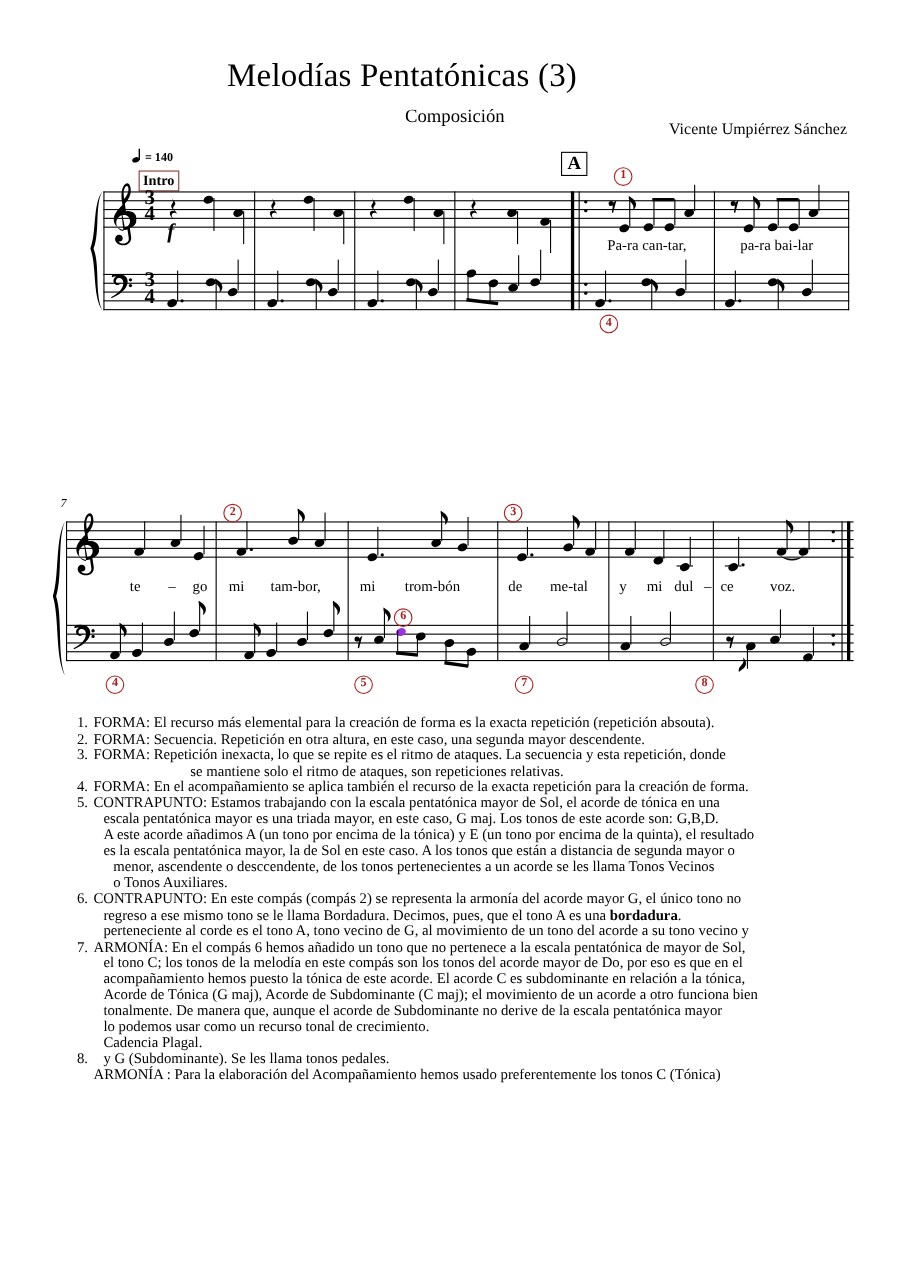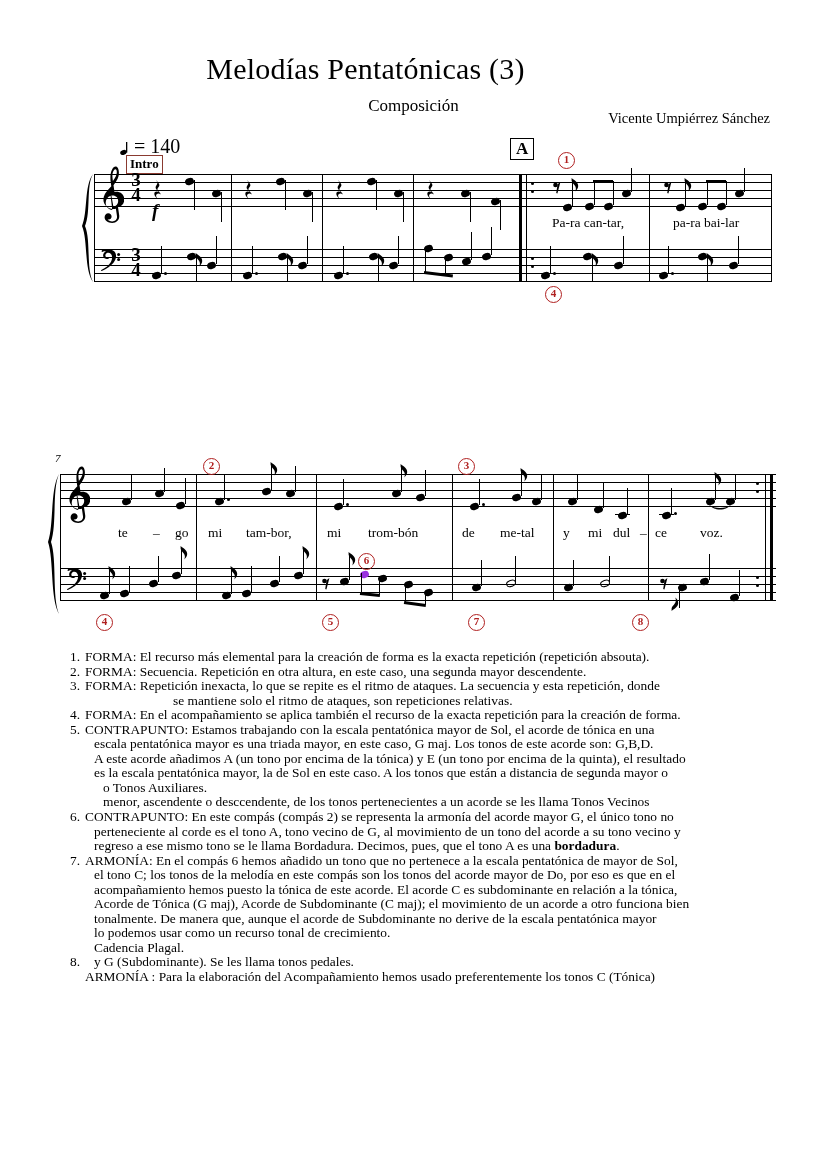--- a/index.html
+++ b/index.html
@@ -60,21 +60,21 @@
 
   .rest-q { position:absolute; font-family:"DejaVu Sans",sans-serif; font-size:0; }
   .rest-e { position:absolute; font-size:0; }
 
   .dyn {
     position:absolute; font-family:"Liberation Serif",serif;
     font-style:italic; font-weight:bold; font-size:19px;
   }
   .tempo {
     position:absolute; font-family:"Liberation Serif",serif;
-    font-weight:normal; font-size:20px; white-space:nowrap;
+    font-weight:bold; font-size:11px; white-space:nowrap;
   }
   .rehearsal {
     position:absolute; font-family:"Liberation Serif",serif; font-weight:bold;
     font-size:17px; border:1.4px solid #000; padding:1px 5px 2px 5px; line-height:1;
   }
   .intro-box {
     position:absolute; font-family:"Liberation Serif",serif; font-weight:bold;
     font-size:13px; border:1.1px solid #8a3a30; padding:0 3px 1px 3px; line-height:1.25;
   }
   .measnum {
@@ -616,30 +616,30 @@
           <span class="cont">FORMA: En el acompañamiento se aplica también el recurso de la exacta repetición para la creación de forma.</span>
         </div>
       </div>
       <div class="note-item">
         <div class="note-num">5.</div>
         <div class="note-body">
           <span class="cont">CONTRAPUNTO: Estamos trabajando con la escala pentatónica mayor de Sol, el acorde de tónica en una</span>
           <span class="cont ind1">escala pentatónica mayor es una triada mayor, en este caso, G maj. Los tonos de este acorde son: G,B,D.</span>
           <span class="cont ind1">A este acorde añadimos A (un tono por encima de la tónica) y E (un tono por encima de la quinta), el resultado</span>
           <span class="cont ind1">es la escala pentatónica mayor, la de Sol en este caso. A los tonos que están a distancia de segunda mayor o</span>
+          <span class="cont ind2">menor, ascendente o desccendente, de los tonos pertenecientes a un acorde se les llama Tonos Vecinos</span>
           <span class="cont ind2">o Tonos Auxiliares.</span>
-          <span class="cont ind2">menor, ascendente o desccendente, de los tonos pertenecientes a un acorde se les llama Tonos Vecinos</span>
         </div>
       </div>
       <div class="note-item">
         <div class="note-num">6.</div>
         <div class="note-body">
           <span class="cont">CONTRAPUNTO: En este compás (compás 2) se representa la armonía del acorde mayor G, el único tono no</span>
+          <span class="cont ind1">regreso a ese mismo tono se le llama Bordadura. Decimos, pues, que el tono A es una <b>bordadura</b>.</span>
           <span class="cont ind1">perteneciente al corde es el tono A, tono vecino de G, al movimiento de un tono del acorde a su tono vecino y</span>
-          <span class="cont ind1">regreso a ese mismo tono se le llama Bordadura. Decimos, pues, que el tono A es una <b>bordadura</b>.</span>
         </div>
       </div>
       <div class="note-item">
         <div class="note-num">7.</div>
         <div class="note-body">
           <span class="cont">ARMONÍA: En el compás 6 hemos añadido un tono que no pertenece a la escala pentatónica de mayor de Sol,</span>
           <span class="cont ind1">el tono C; los tonos de la melodía en este compás son los tonos del acorde mayor de Do, por eso es que en el</span>
           <span class="cont ind1">acompañamiento hemos puesto la tónica de este acorde. El acorde C es subdominante en relación a la tónica,</span>
           <span class="cont ind1">Acorde de Tónica (G maj), Acorde de Subdominante (C maj); el movimiento de un acorde a otro funciona bien</span>
           <span class="cont ind1">tonalmente. De manera que, aunque el acorde de Subdominante no derive de la escala pentatónica mayor</span>

